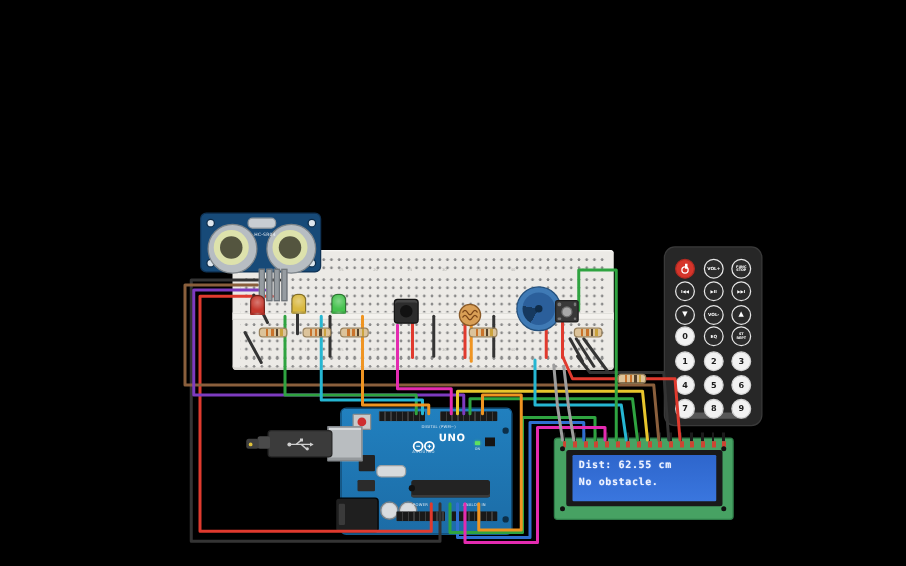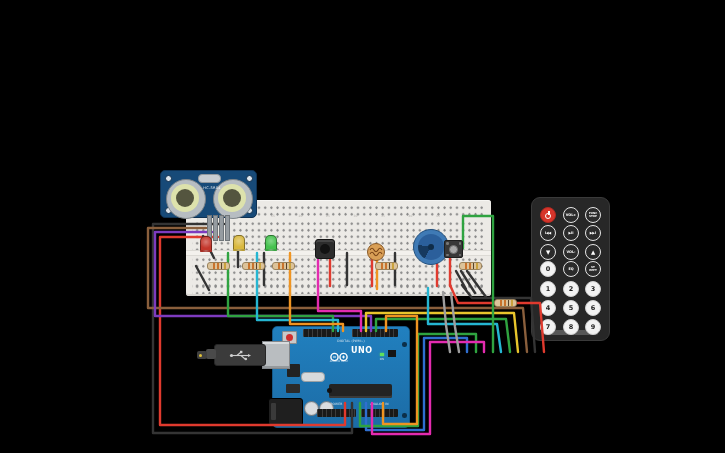--- a/index.html
+++ b/index.html
@@ -196,20 +196,34 @@
           <line x1="12" y1="5.5" x2="16" y2="9" stroke="#cfcfcf" stroke-width="1.1"></line>
           <rect x="11" y="0.8" width="2.4" height="2.4" fill="#cfcfcf"></rect>
           <circle cx="16.8" cy="9" r="1.3" fill="#cfcfcf"></circle>
           <polygon points="19,3.9 22,5.5 19,7.1" fill="#cfcfcf"></polygon>
         </svg>
     </span>
   </div>
   <div class="abs usb-neck"></div>
   <div class="abs usb-tip"></div>
 
+  <div class="abs lcd">
+    <div class="lcd-pins"></div>
+    <div class="lcd-pads"></div>
+    <div class="lcd-screw" style="left:4px;top:6px"></div>
+    <div class="lcd-screw" style="left:133px;top:6px"></div>
+    <div class="lcd-screw" style="left:4px;top:54px"></div>
+    <div class="lcd-screw" style="left:133px;top:54px"></div>
+    <div class="lcd-bezel">
+      <div class="lcd-screen" style="left:5px;top:4px">
+        <div class="lcd-line" style="top:3px">Dist: 62.55 cm</div>
+        <div class="lcd-line" style="top:17px">No obstacle.</div>
+      </div>
+    </div>
+  </div>
 
   <div class="abs remote">
     <div class="remote-bar"></div>
     <div id="remote-buttons">
         <div class="rbtn power" style="left: 8px; top: 9px;"></div>
         <div class="rbtn ring" style="left: 31px; top: 9px;">VOL+</div>
         <div class="rbtn ring2" style="left: 53px; top: 9px;">FUNC
 STOP</div>
         <div class="rbtn ring" style="left: 8px; top: 27px;">I◀◀</div>
         <div class="rbtn ring" style="left: 31px; top: 27px;">▶II</div>

